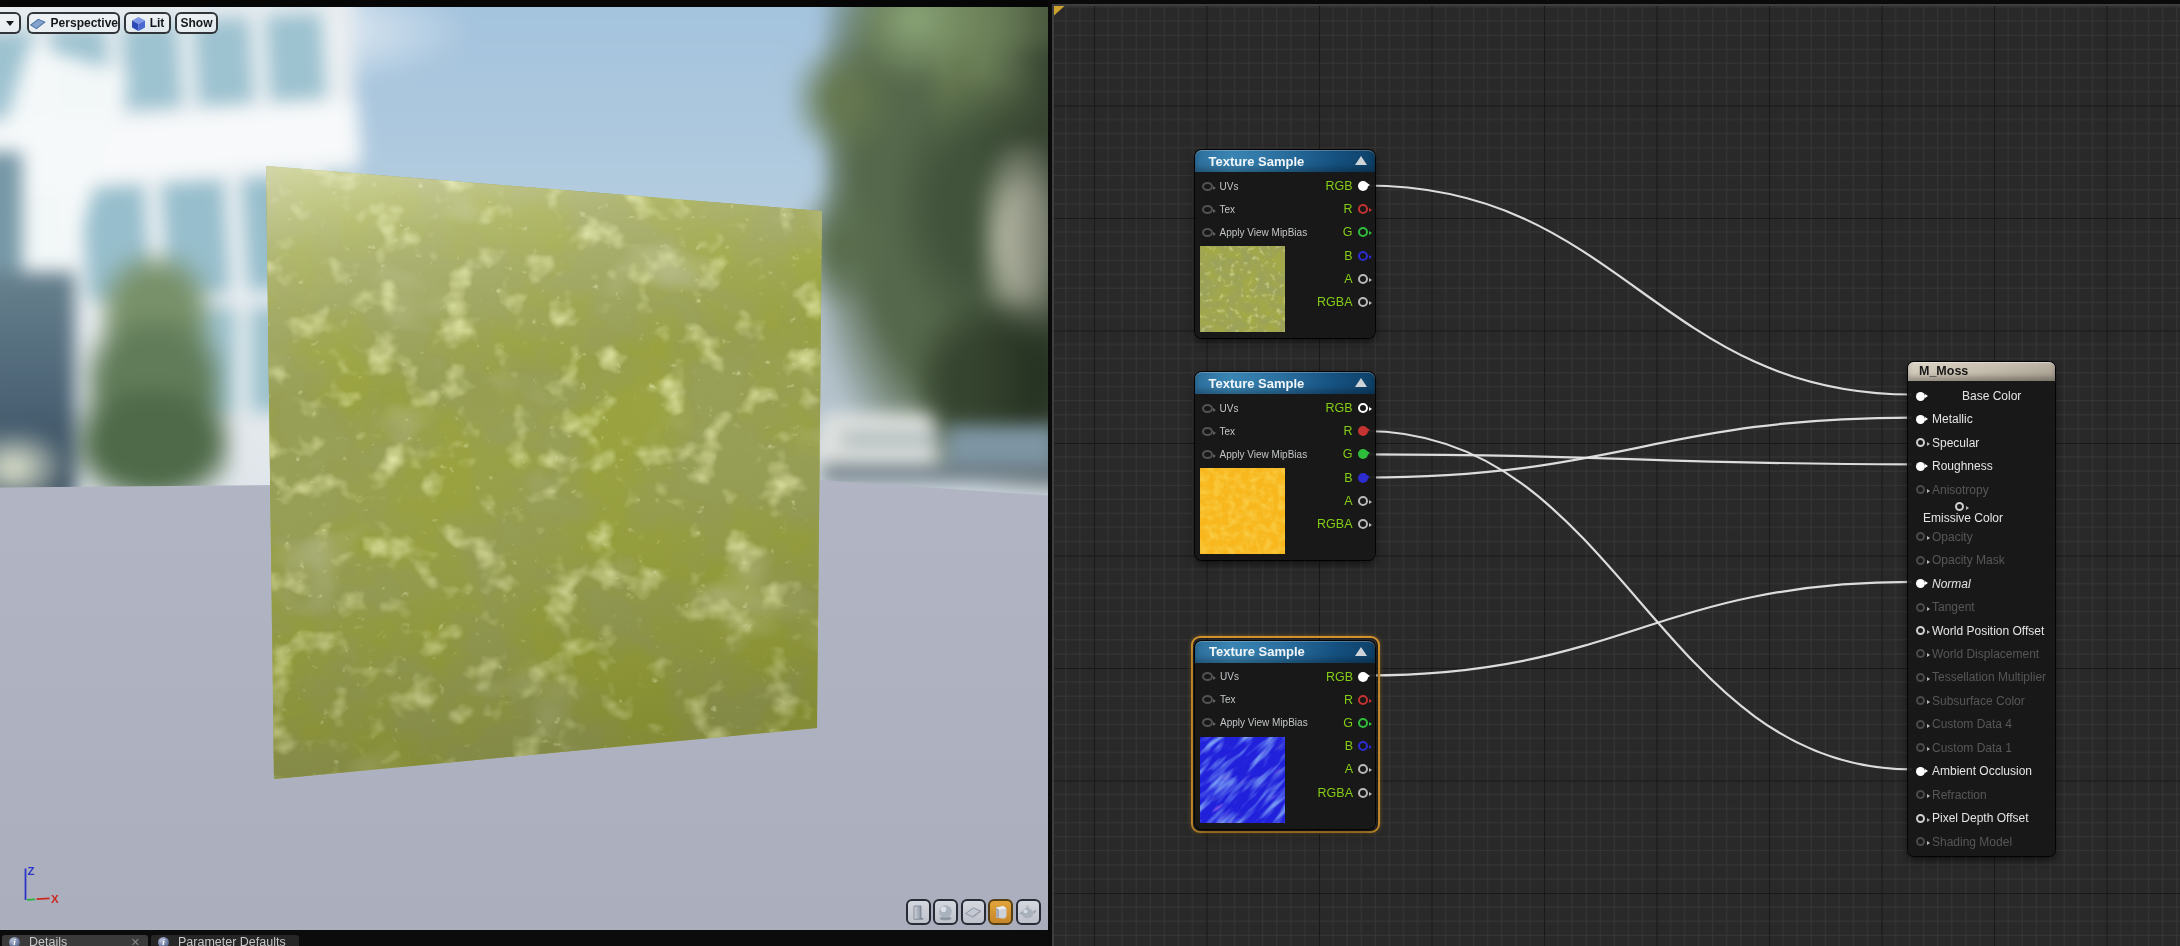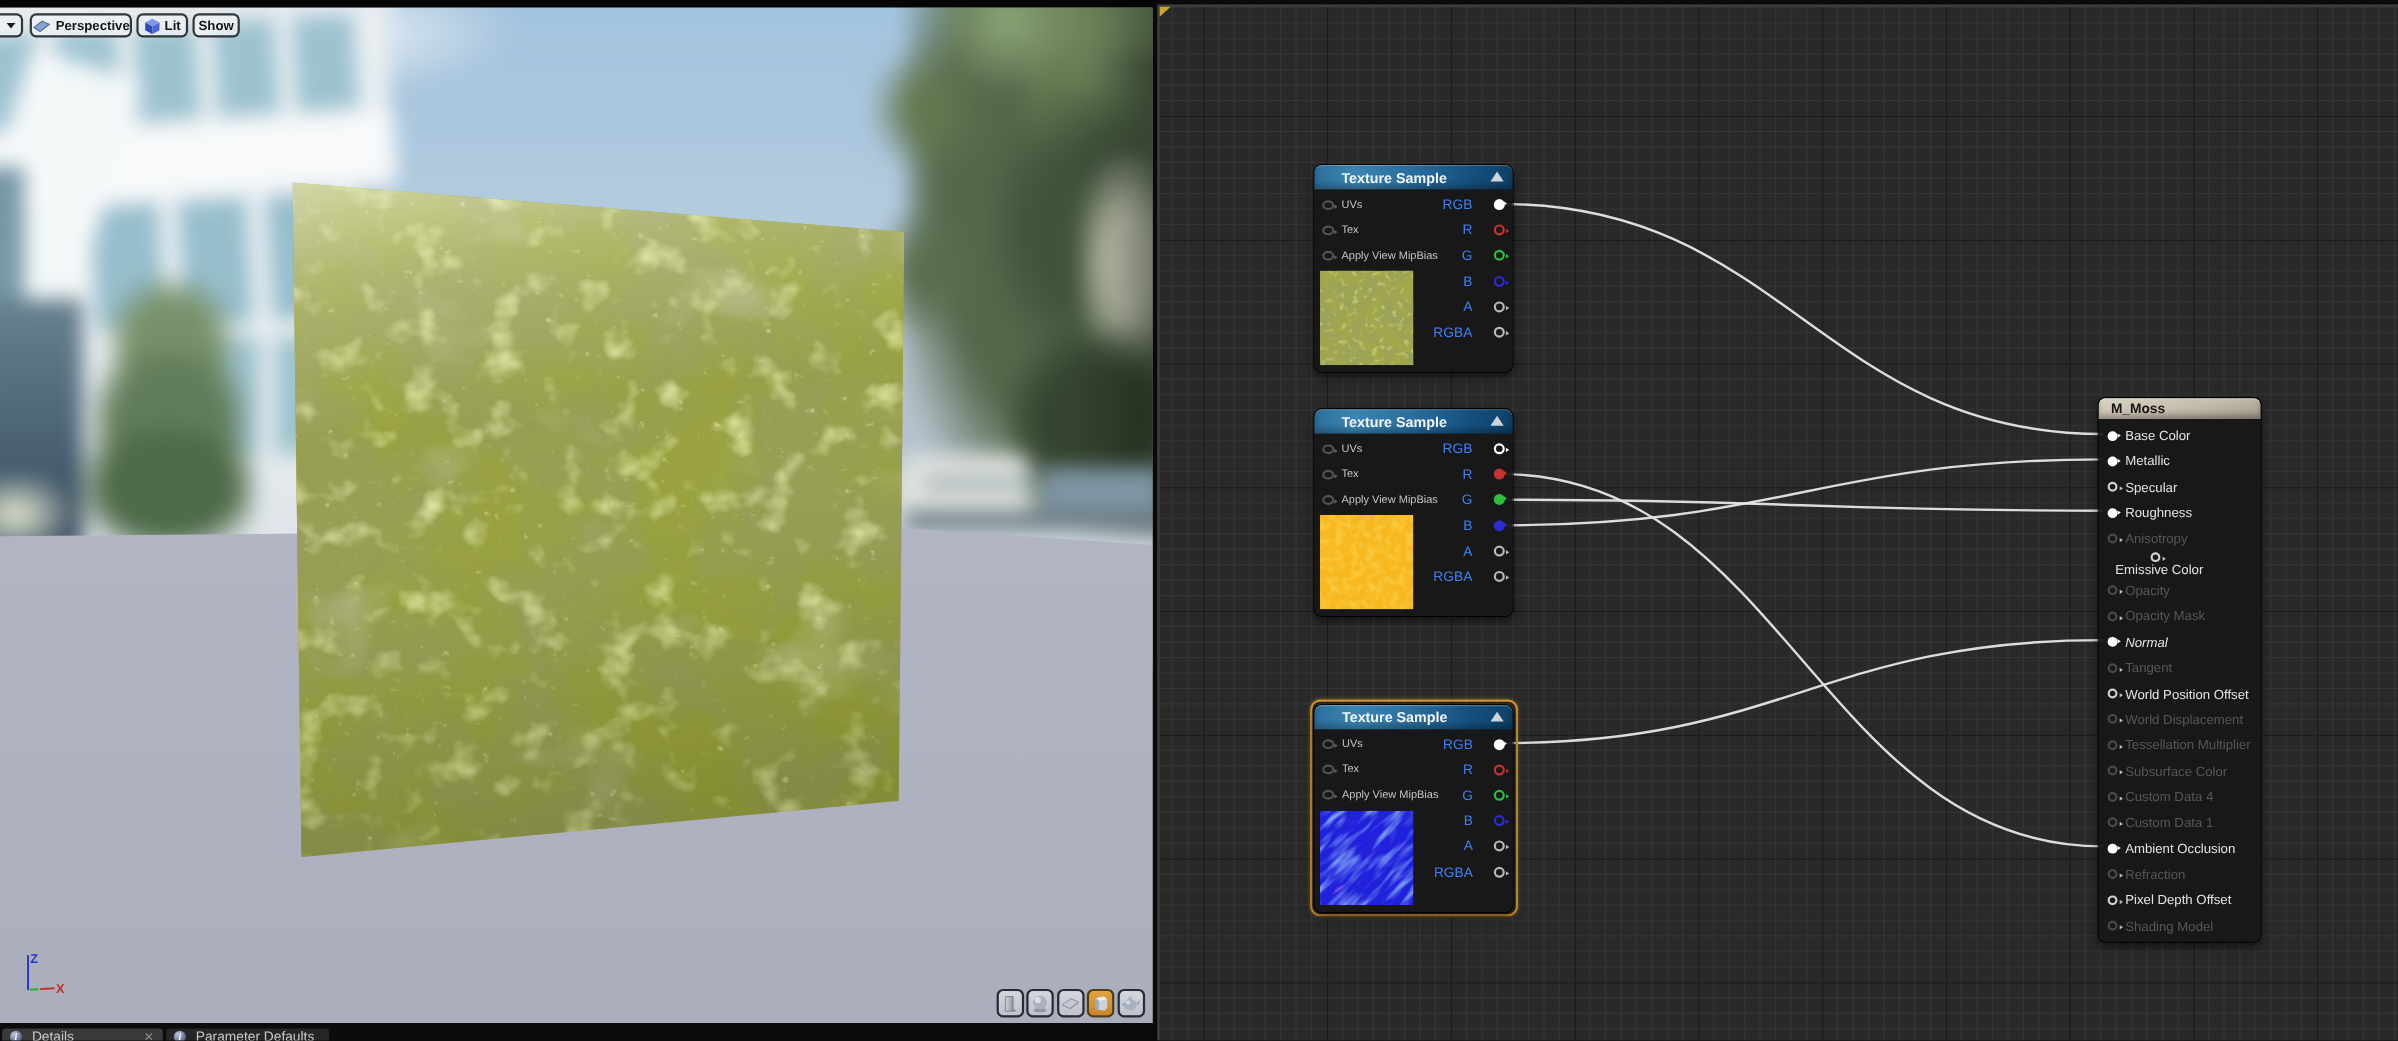--- a/index.html
+++ b/index.html
@@ -50,32 +50,32 @@
   
   #graph { position:absolute; left:1048px; top:0; width:1132px; height:946px; background:#0a0a0a; }
   #graphborder { position:absolute; left:4px; top:4px; width:1128px; height:942px;
     background:#3e3e3e; }
   #gridwrap { position:absolute; left:6px; top:6px; width:1126px; height:940px; }
 
   
   .node { position:absolute; background:rgba(23,23,23,.95); border-radius:7px;
     box-shadow:0 0 0 1px rgba(0,0,0,.9), 0 4px 9px rgba(0,0,0,.55); }
   .ts { width:180px; height:188px; }
-  .ts .hdr { height:22px; border-radius:7px 7px 0 0; padding-left:25px;
+  .ts .hdr { height:22px; border-radius:7px 7px 0 0; padding-left:14px;
     background:linear-gradient(90deg,#2d6f9d 0%, #3a85b3 20%, #2a6f9f 48%, #155180 78%, #0e4168 100%);
     box-shadow:inset 0 1px 0 rgba(255,255,255,.25), inset 0 -4px 6px rgba(0,0,0,.28);
     color:#f2f6f8; font-size:13px; font-weight:bold; display:flex; align-items:center; }
   .ts .tri { position:absolute; right:8px; top:6px; width:0; height:0;
     border-left:6px solid transparent; border-right:6px solid transparent;
     border-bottom:9px solid #cfd4d8; }
   .row { position:absolute; height:23px; display:flex; align-items:center; }
   .lrow { left:7px; }
   .rrow { right:7px; }
   .plabel { color:#c2c5c7; font-size:10px; margin-left:7px; }
-  .rlabel { color:#3b82f6; font-size:12.5px; margin-right:19px; }
+  .rlabel { color:#84cc16; font-size:12.5px; margin-right:5px; }
   .pin { width:10px; height:10px; border-radius:50%; position:relative; }
   .pin.h { width:11px; height:9px; border-radius:50%; border:2.5px solid #525252; background:transparent; }
   .pin .tail { position:absolute; left:9px; top:2px; width:0; height:0;
     border-top:2px solid transparent; border-bottom:2px solid transparent;
     border-left:3px solid #606060; }
   .prev { position:absolute; left:5px; top:96px; width:85px; height:86px; overflow:hidden; }
 
   #mmoss { left:854px; top:355.5px; width:147px; height:494px; position:absolute;
     background:rgba(23,23,23,.94); border-radius:6px;
     box-shadow:0 0 0 1px rgba(0,0,0,.9), 0 4px 9px rgba(0,0,0,.55); }
@@ -536,21 +536,21 @@
             <rect x="-70" y="-70" width="140" height="140" filter="url(#pb3)"></rect>
             <rect x="-70" y="-70" width="140" height="140" filter="url(#pb1)"></rect>
             <rect x="-70" y="-70" width="140" height="140" filter="url(#pb2)"></rect>
           </g>
         </svg>
       </div>
         </div>
 
       <div id="mmoss">
         <div class="hdr">M_Moss</div>
-      <div class="mrow" style="top:23px;">
+      <div class="mrow" style="top:23px;gap:30px;">
             <span class="mpin f">
               <span class="mtail"></span>
             </span>
             <span class="txt">Base Color</span>
           </div>
           <div class="mrow" style="top:46.45px;">
             <span class="mpin f">
               <span class="mtail"></span>
             </span>
             <span class="txt">Metallic</span>

